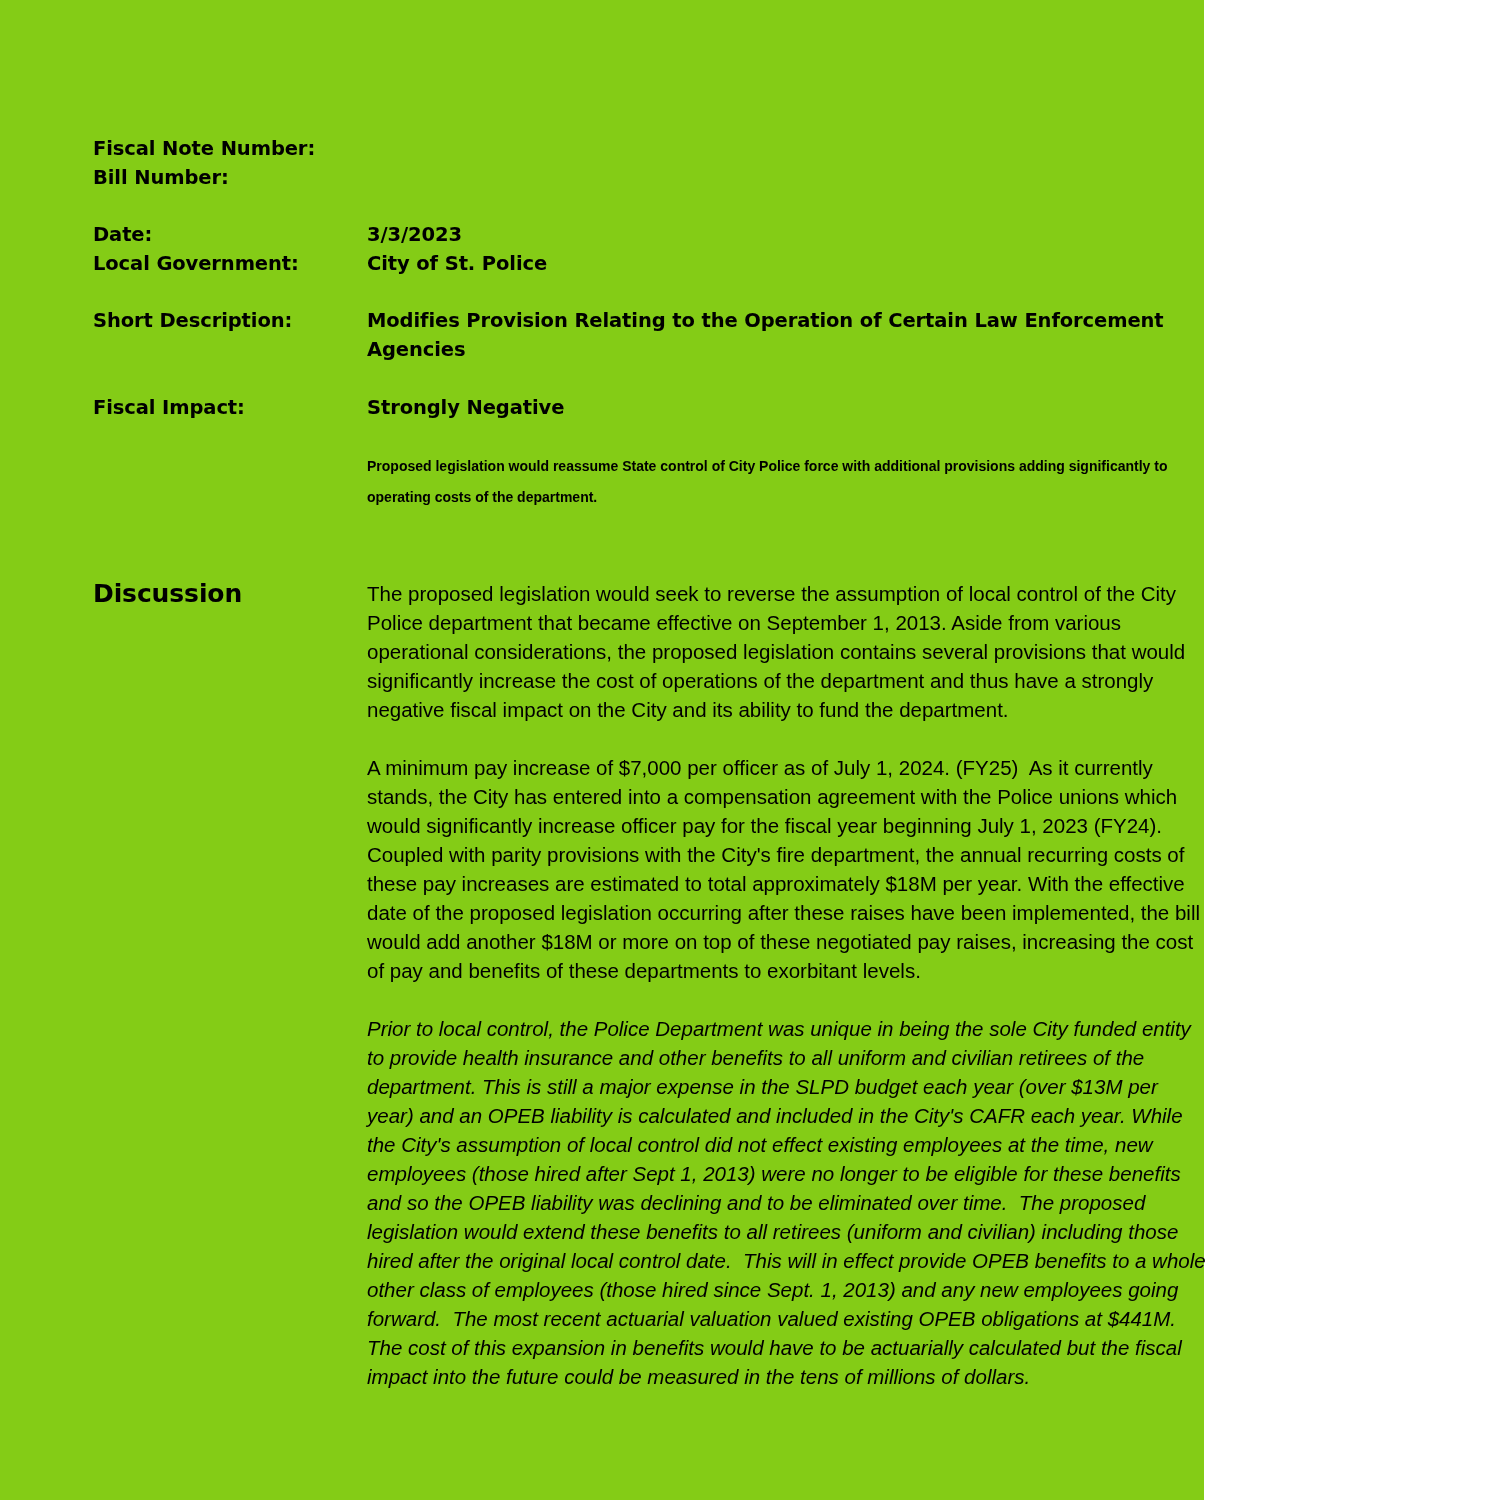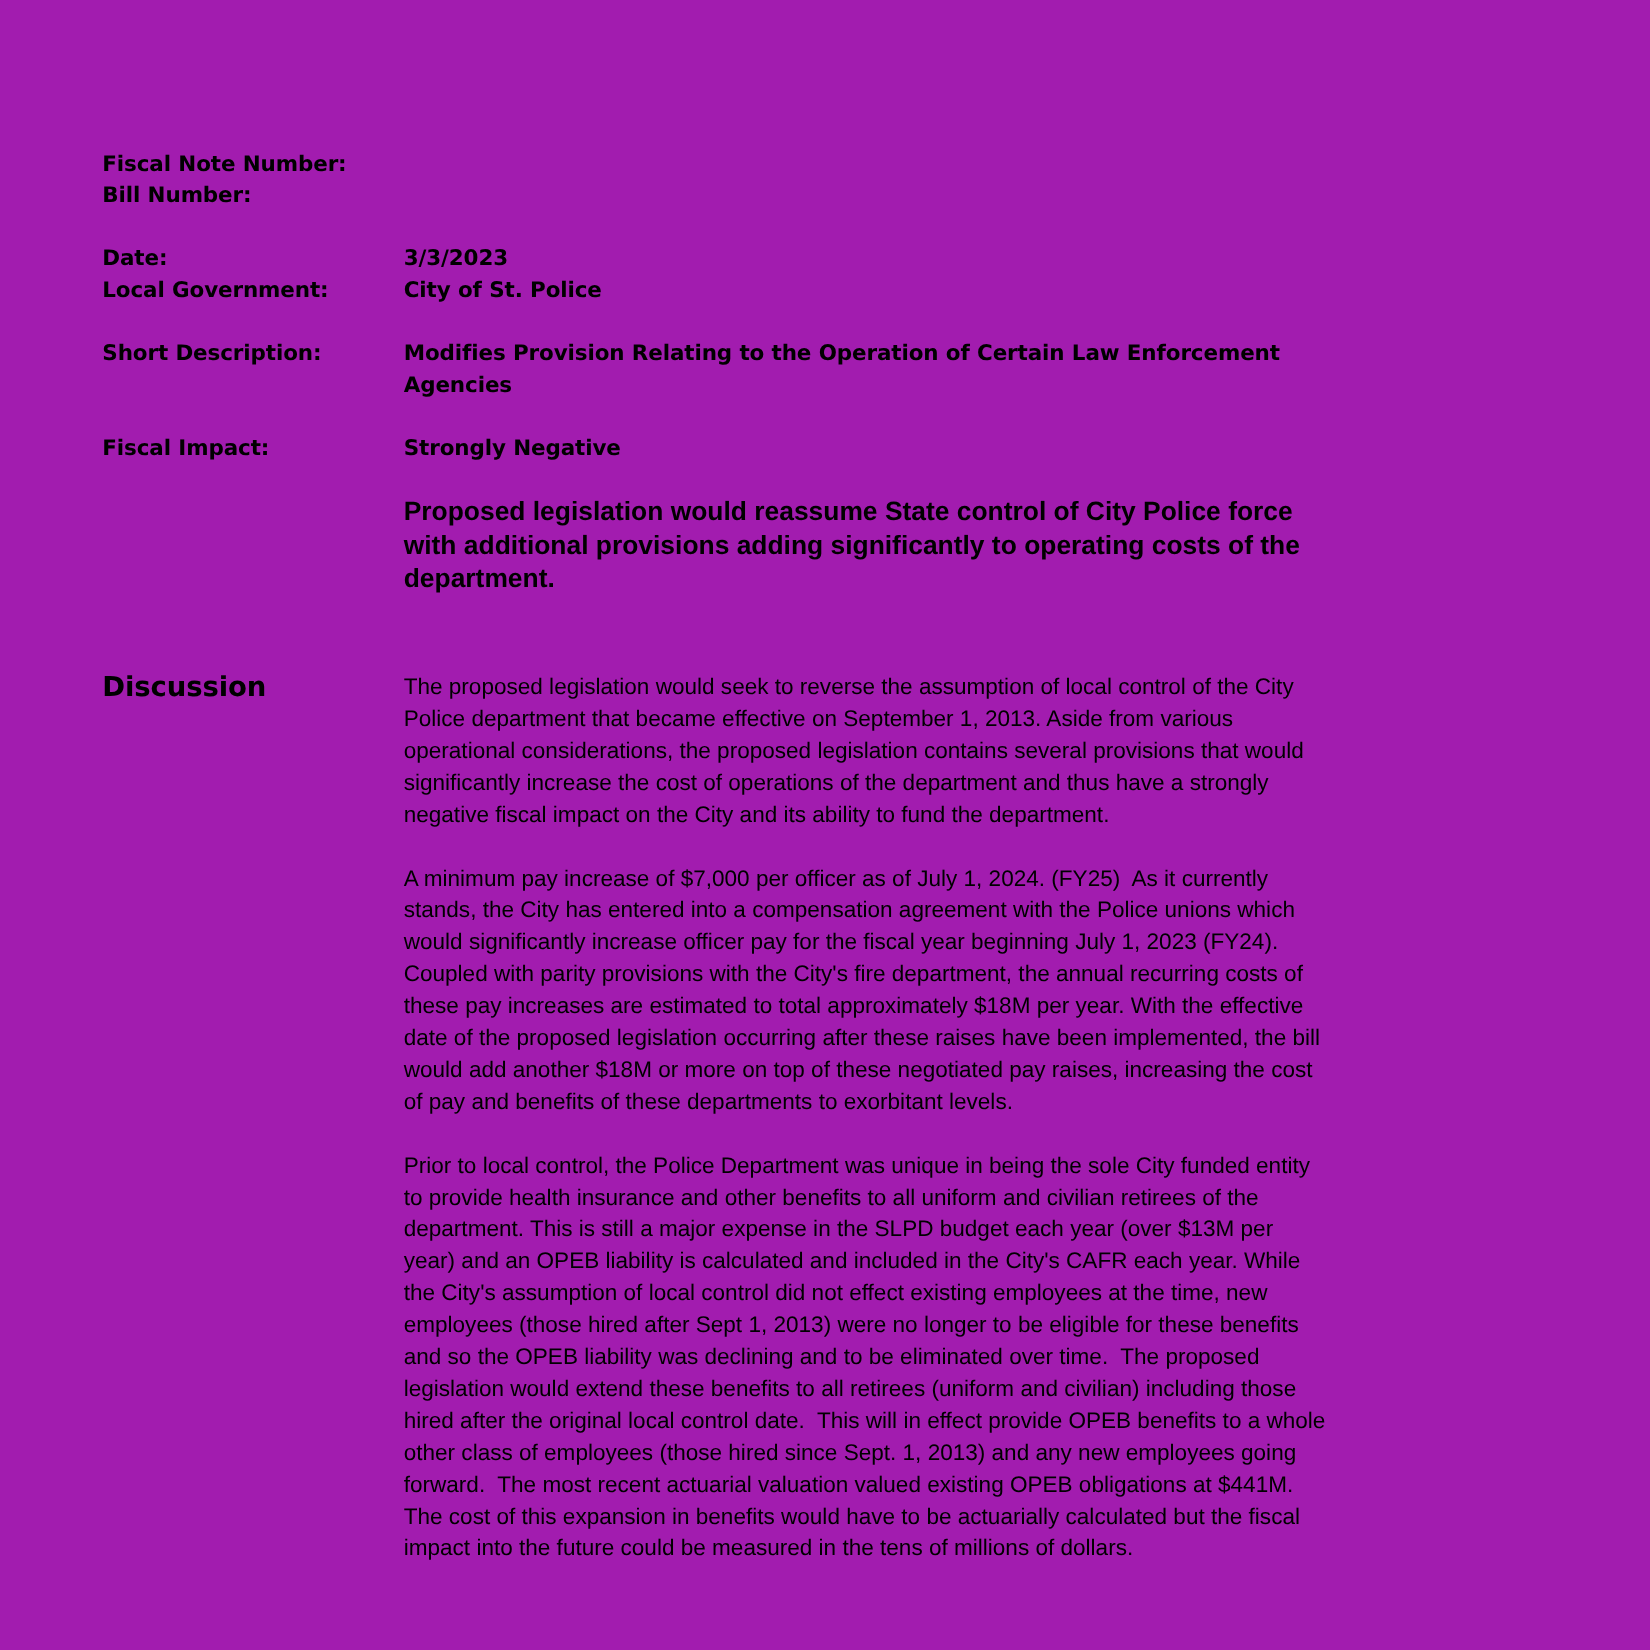--- a/index.html
+++ b/index.html
@@ -11,23 +11,23 @@
     width: 1500px;
     height: 1500px;
     overflow: hidden;
     font-family: "Liberation Sans", sans-serif;
     color: #000000;
     -webkit-font-smoothing: antialiased;
   }
 
   .page {
     position: relative;
-    width: 1500px;
+    width: 1204px;
     height: 1500px;
-    background: #a21caf;
+    background: #84cc16;
     box-sizing: border-box;
     padding: 134px 0 0 0;
   }
 
   
   .meta-block {
     margin-left: 93px;
     width: 1115px;
   }
 
@@ -58,21 +58,21 @@
 
   .gap-sm { height: 28px; }
   .gap-md { height: 29px; }
 
   
   .impact-note {
     margin-left: 367px;
     width: 830px;
     font-family: "Liberation Sans", sans-serif;
     font-weight: bold;
-    font-size: 24px;
+    font-size: 14px;
     line-height: 30.5px;
   }
 
   
   .discussion {
     position: relative;
     margin-top: 67px;
   }
 
   .discussion-label {
@@ -96,20 +96,21 @@
     font-family: "Liberation Sans", sans-serif;
     font-weight: normal;
     font-size: 20.5px;
     line-height: 29px;
     color: #000000;
     white-space: pre-wrap;
   }
 
   .discussion-body p:last-child {
     margin-bottom: 0;
+    font-style: italic;
   }
 </style>
 </head>
 <body>
 
 <div class="page">
 
   <div class="meta-block">
 
     <div class="meta-row">

